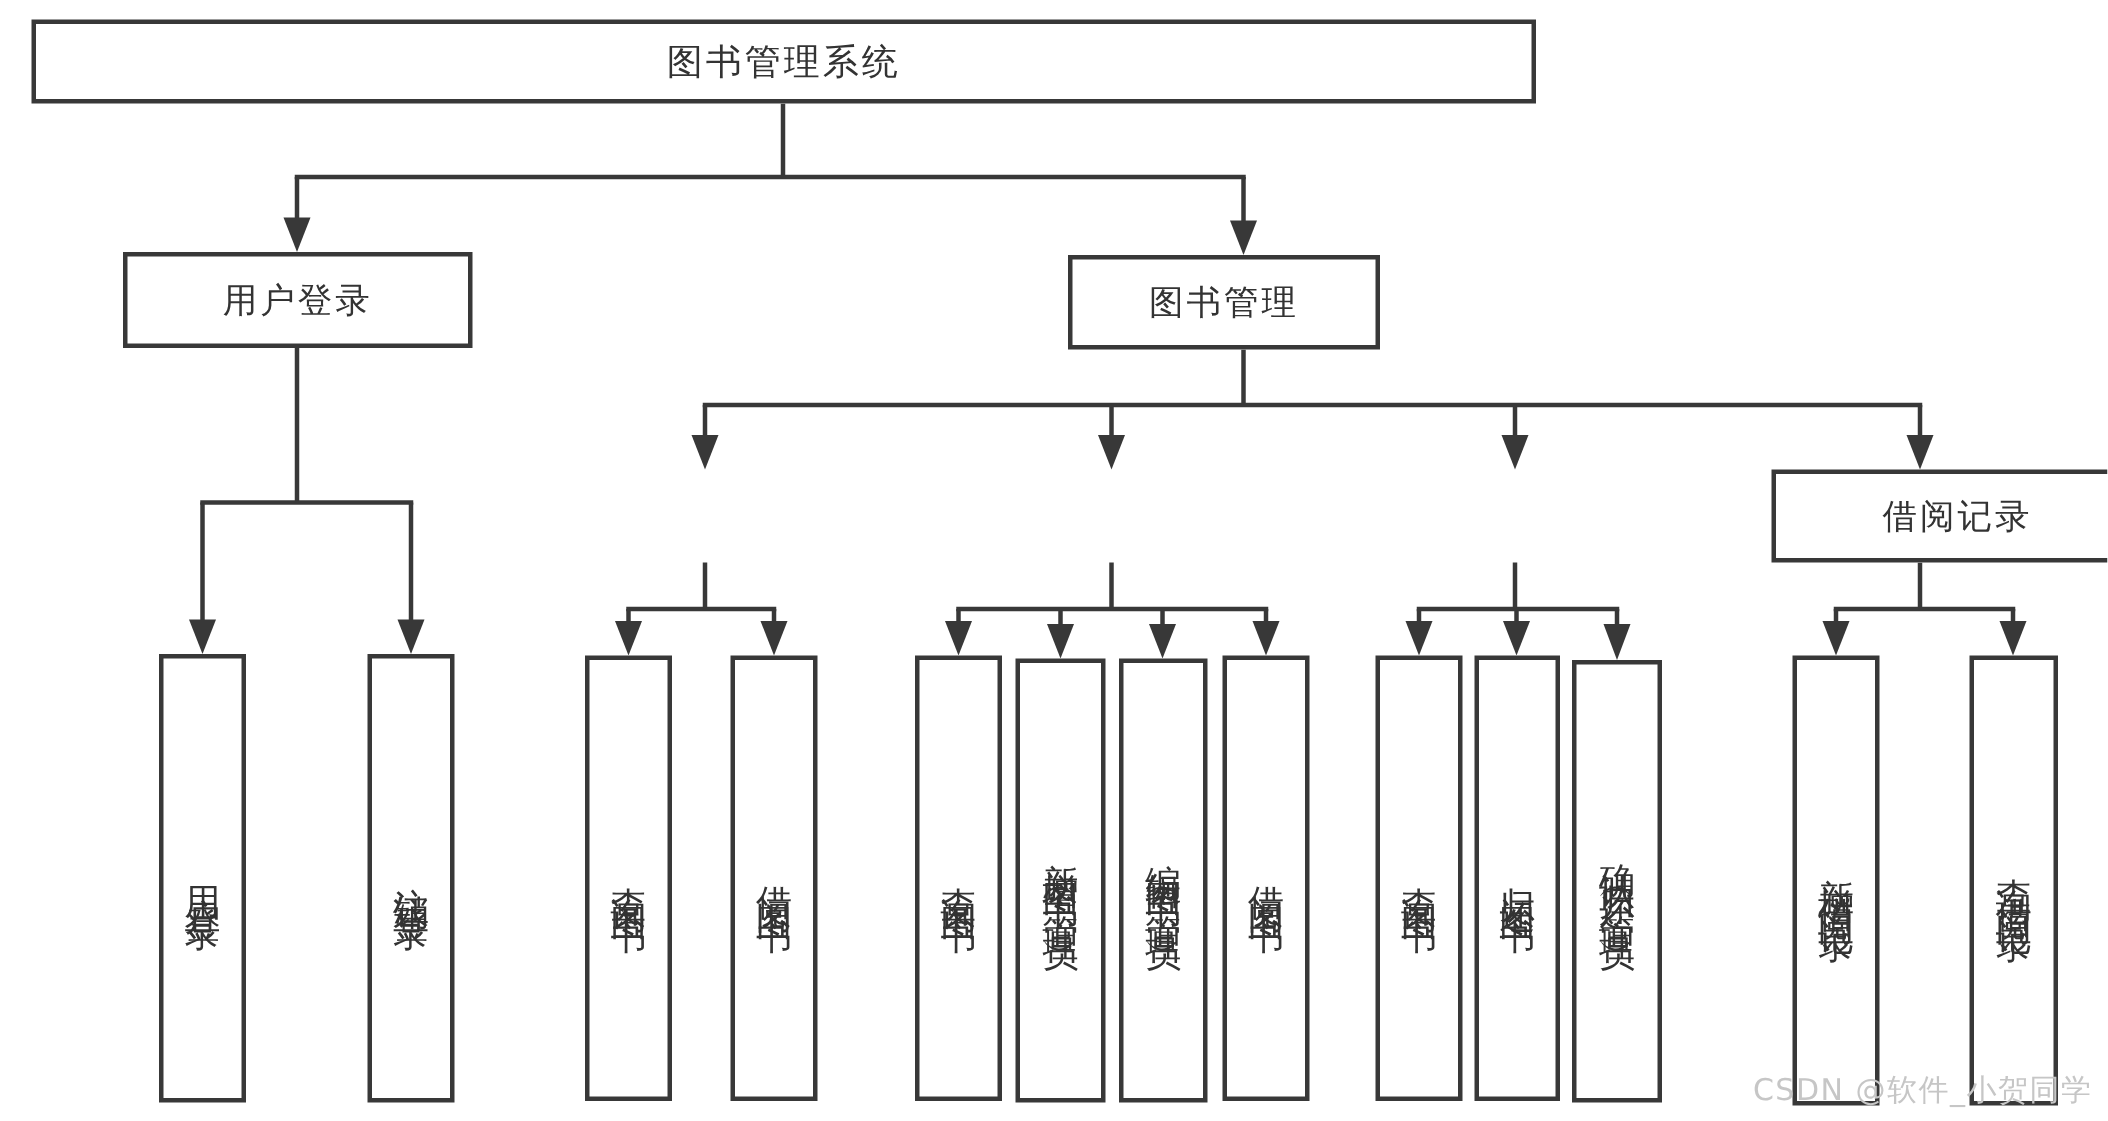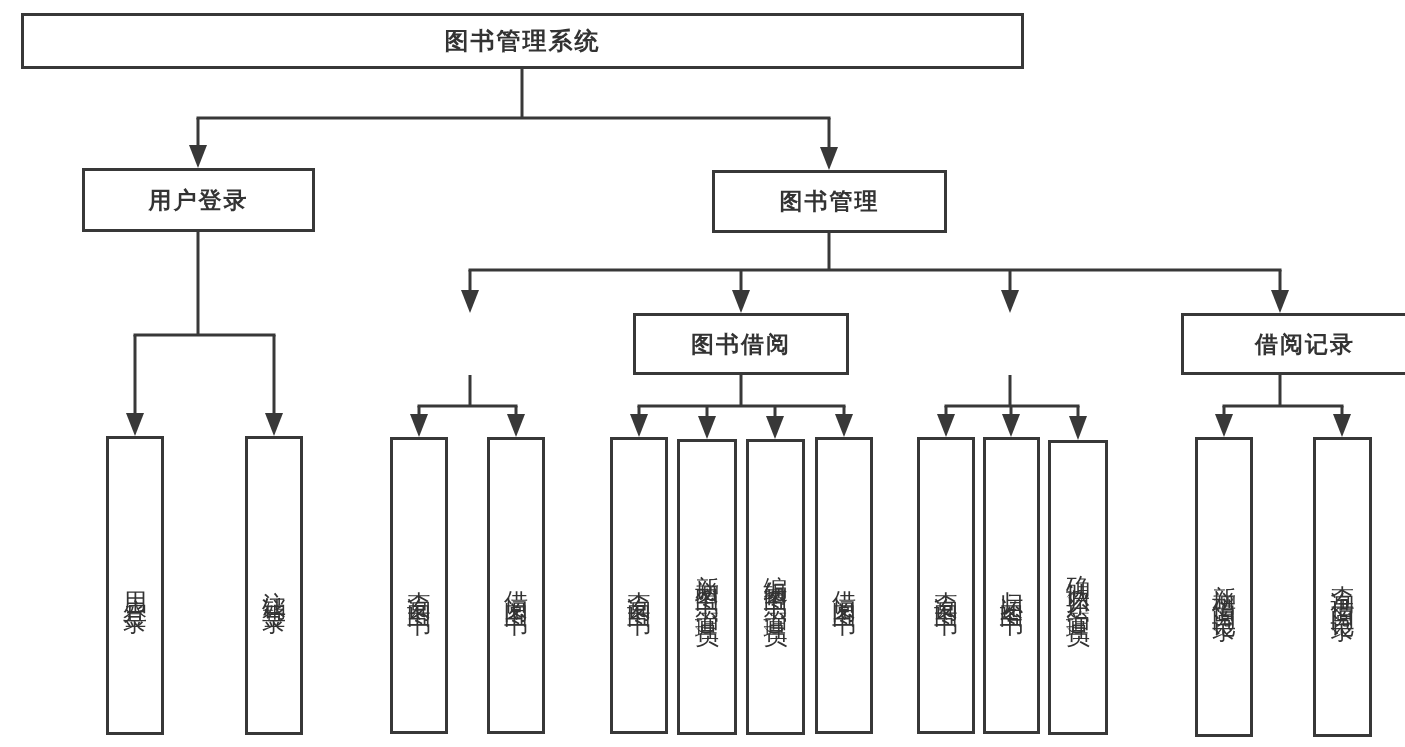--- a/index.html
+++ b/index.html
@@ -11,21 +11,21 @@
   }
   svg.wires { position:absolute; left:0; top:0; pointer-events:none; }
   svg.wires line { stroke:var(--line,#383838); stroke-width:3; }
   svg.wires polygon { fill:var(--line,#383838); }
   .node {
     position:absolute; background:var(--box_bg,#ffffff);
     border:3px solid var(--line,#383838);
     display:flex; align-items:center; justify-content:center;
     white-space:nowrap;
   }
-  .h { font-size:23px; letter-spacing:2px;font-weight:bold; }
+  .h { font-size:23px; letter-spacing:2px; }
   .root { font-size:24px; }
   .v {
     writing-mode:vertical-rl; text-orientation:mixed;
     font-size:24px; letter-spacing:7px; line-height:1;
     white-space:normal;
   }
   .watermark {
     position:absolute; top:713px; right:10px;
     font-size:20px; letter-spacing:1px;
     color:var(--watermark,#c6c6c6); white-space:nowrap;
@@ -94,37 +94,37 @@
     <line x1="1222.5" y1="406" x2="1343.5" y2="406"></line>
     <line x1="1224" y1="406" x2="1224" y2="416"></line>
     <polygon points="1215,414 1233,414 1224,437"></polygon>
     <line x1="1342" y1="406" x2="1342" y2="416"></line>
     <polygon points="1333,414 1351,414 1342,437"></polygon>
   </svg>
 
   <div class="node h root" style="left:21px;top:13px;width:1003px;height:56px">图书管理系统</div>
 
   <div class="node h" style="left:82px;top:168px;width:233px;height:64px">用户登录</div>
-  <div class="node h" style="left:712px;top:170px;width:235px;height:63px">图书管理</div>
+  <div class="node h" style="left:712px;top:170px;width:208px;height:63px">图书管理</div>
 
-  <div class="node h" style="left:633px;top:313px;width:216px;height:62px">图书借阅</div>
   <div class="node h" style="left:1181px;top:313px;width:248px;height:62px">借阅记录</div>
 
   <div class="node v" style="left:106px;top:436px;width:58px;height:299px">用户登录</div>
   <div class="node v" style="left:245px;top:436px;width:58px;height:299px">注销登录</div>
 
   <div class="node v" style="left:390px;top:437px;width:58px;height:297px">查询图书</div>
   <div class="node v" style="left:487px;top:437px;width:58px;height:297px">借阅图书</div>
 
   <div class="node v" style="left:610px;top:437px;width:58px;height:297px">查询图书</div>
   <div class="node v" style="left:677px;top:439px;width:60px;height:296px">新增图书（管理员）</div>
   <div class="node v" style="left:746px;top:439px;width:59px;height:296px">编辑图书（管理员）</div>
   <div class="node v" style="left:815px;top:437px;width:58px;height:297px">借阅图书</div>
 
   <div class="node v" style="left:917px;top:437px;width:58px;height:297px">查询图书</div>
   <div class="node v" style="left:983px;top:437px;width:57px;height:297px">归还图书</div>
   <div class="node v" style="left:1048px;top:440px;width:60px;height:295px">确认归还（管理员）</div>
 
   <div class="node v" style="left:1195px;top:437px;width:58px;height:300px">新增借阅记录</div>
   <div class="node v" style="left:1313px;top:437px;width:59px;height:300px">查询借阅记录</div>
 
+  <div class="watermark">CSDN @软件_小贺同学</div>
 
 </div>
 
 </body></html>

